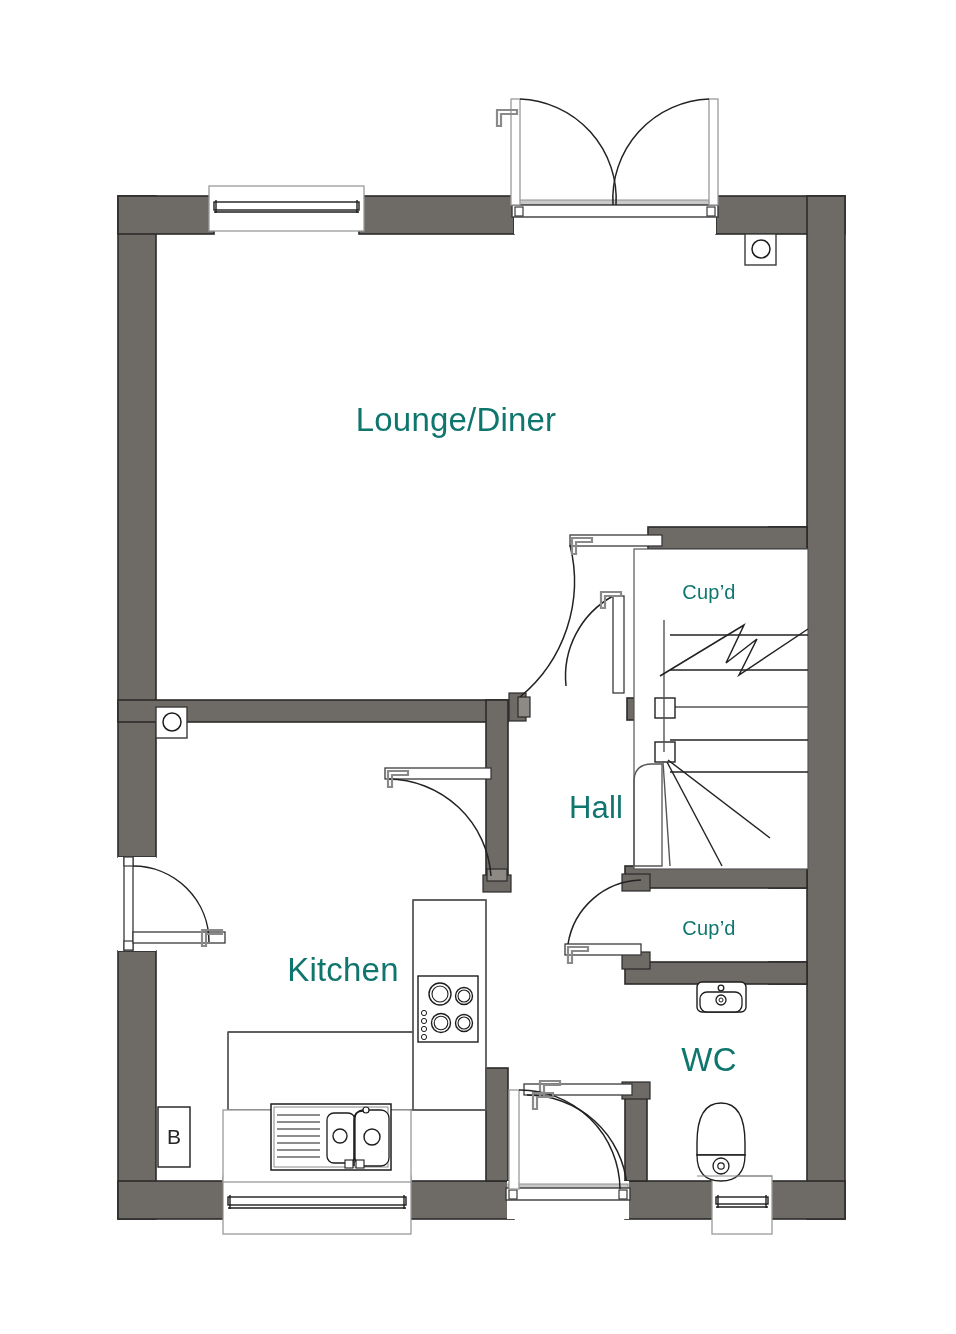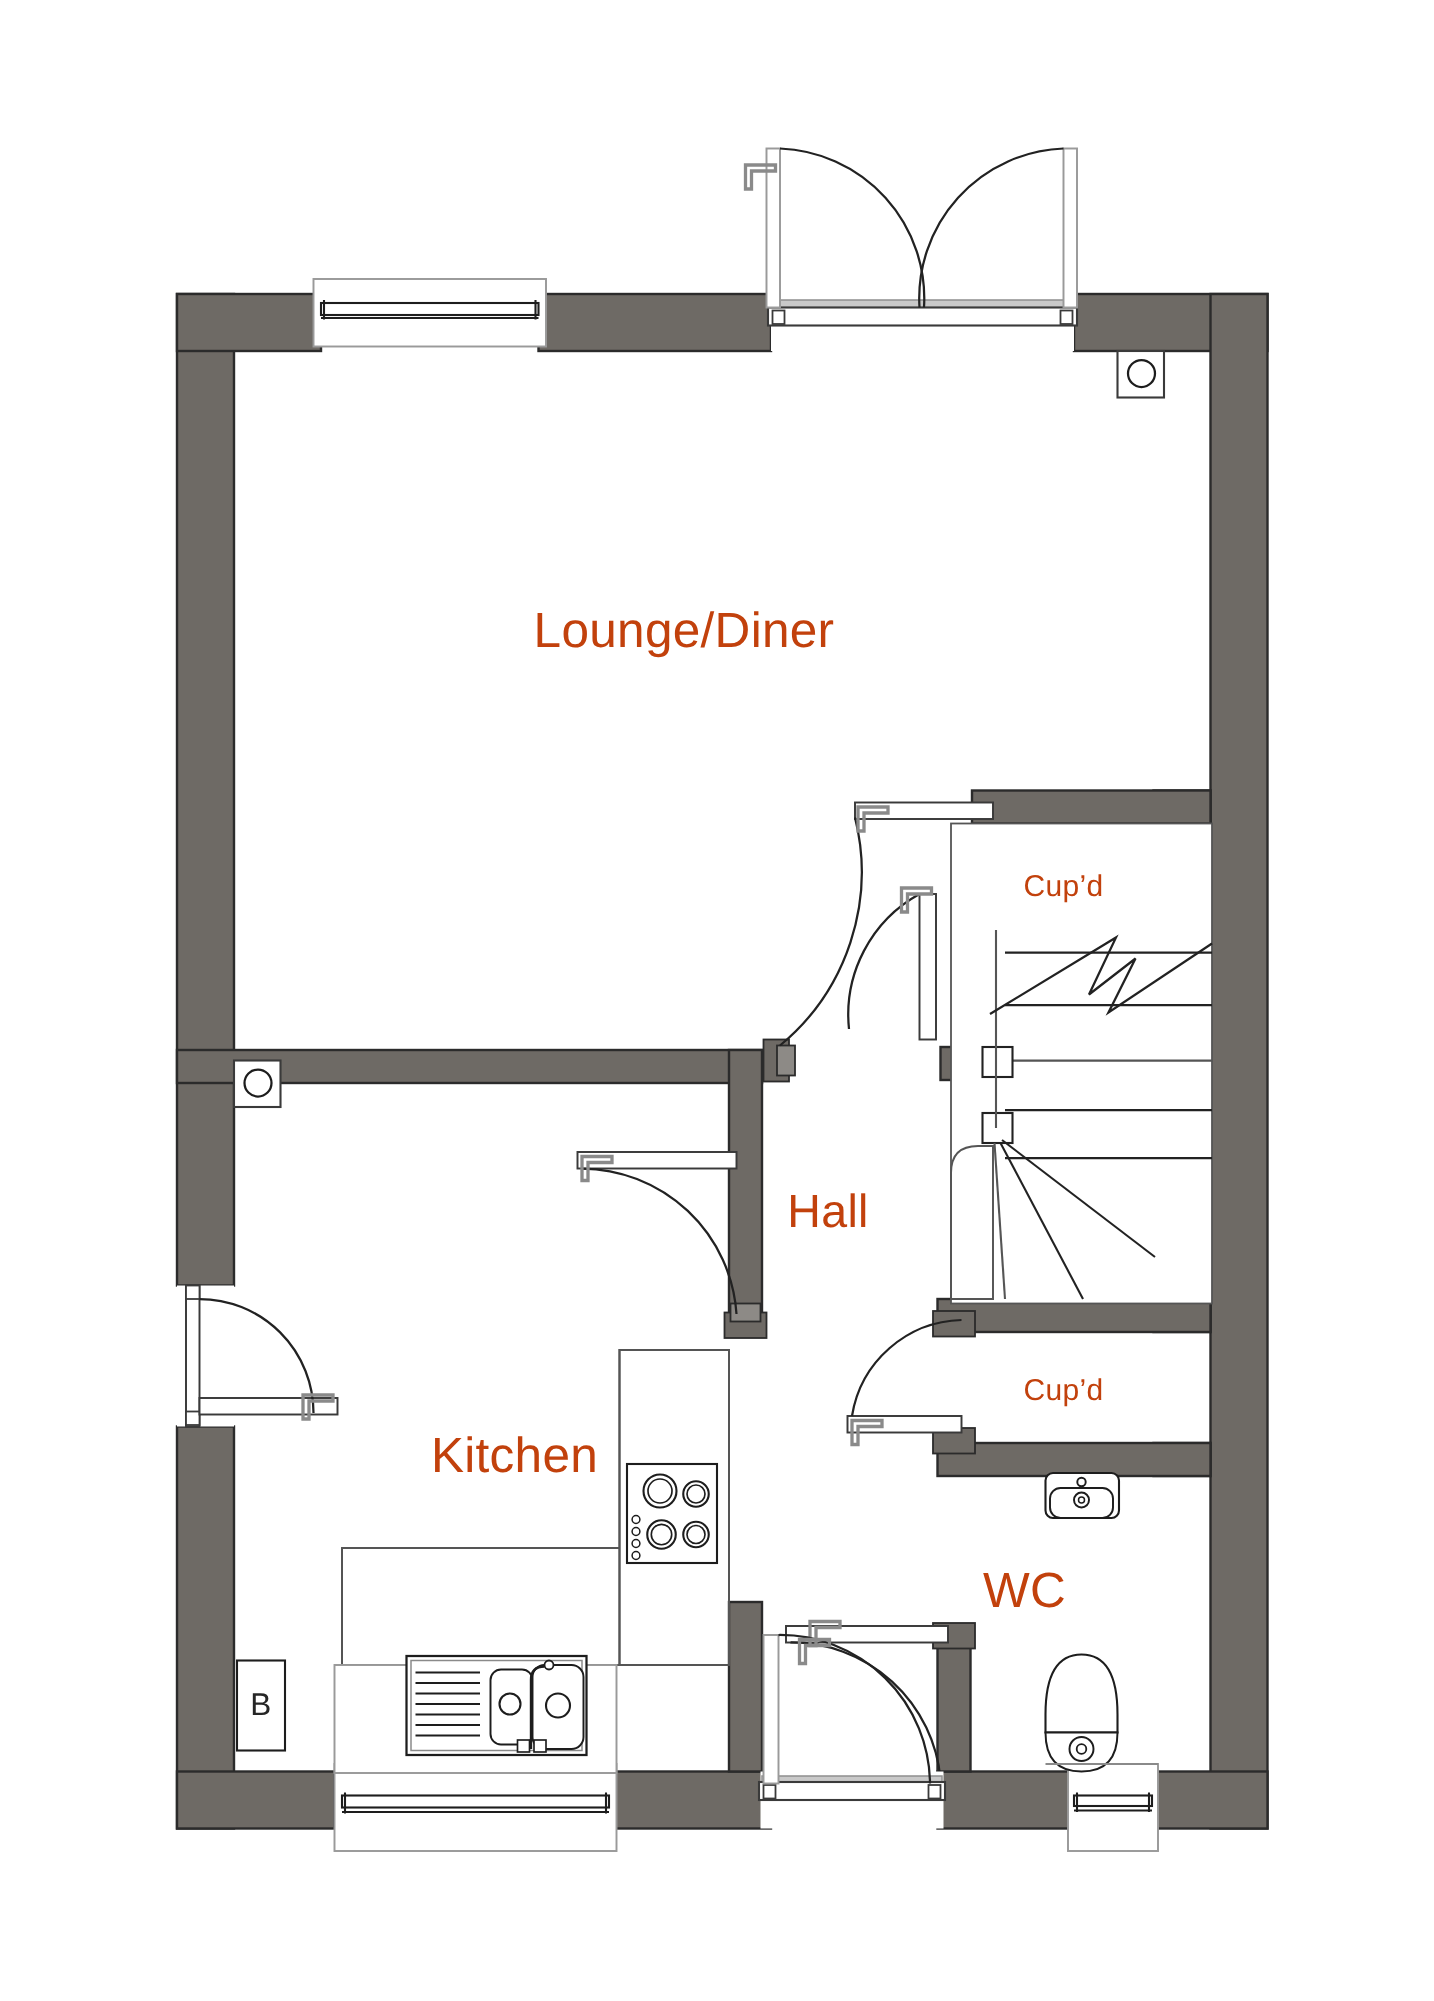--- a/index.html
+++ b/index.html
@@ -20,21 +20,21 @@
   #plan-svg {
     position: absolute;
     left: 0;
     top: 0;
     width: 956px;
     height: 1334px;
     display: block;
   }
   .room-label {
     position: absolute;
-    color: #c2410c;
+    color: #0f766e;
     font-family: "Liberation Sans", sans-serif;
     font-weight: 400;
     white-space: nowrap;
     letter-spacing: 0.2px;
     transform: translate(-50%, -50%);
     user-select: none;
   }
   .lbl-lounge { font-size: 33px; }
   .lbl-hall   { font-size: 31px; }
   .lbl-kitchen{ font-size: 33px; }
@@ -323,23 +323,23 @@
     <g>
       <rect x="158" y="1107" width="32" height="60" fill="#ffffff" stroke="#1d1d1d" stroke-width="1.4"></rect>
     </g>
 
   </svg>
 
   <div class="room-label lbl-lounge" style="left:456px; top:420px;">Lounge/Diner</div>
 
   <div class="room-label lbl-cupd" style="left:709px; top:592px;">Cup’d</div>
 
-  <div class="room-label lbl-hall" style="left:552px; top:808px;">Hall</div>
+  <div class="room-label lbl-hall" style="left:596px; top:808px;">Hall</div>
 
   <div class="room-label lbl-cupd" style="left:709px; top:928px;">Cup’d</div>
 
-  <div class="room-label lbl-wc" style="left:683px; top:1060px;text-align:center;">WC</div>
+  <div class="room-label lbl-wc" style="left:709px; top:1060px;text-align:center;">WC</div>
 
   <div class="room-label lbl-kitchen" style="left:318px; top:970px;margin-left:25px;">Kitchen</div>
 
   <div class="room-label lbl-b" style="left:174px; top:1137px;">B</div>
 
 </div>
 
 </body></html>

